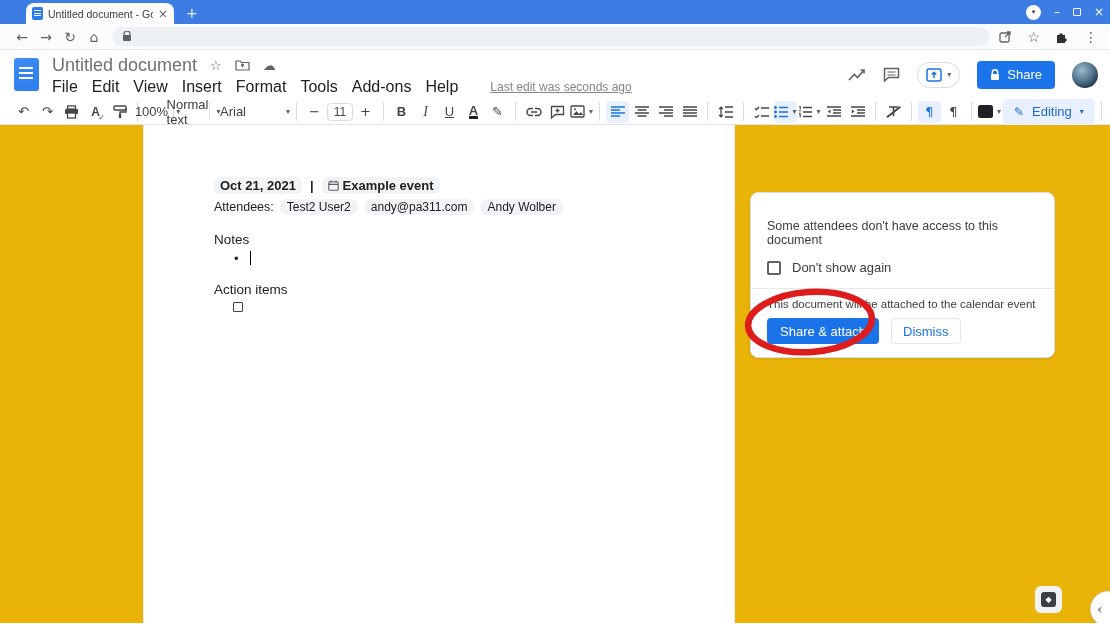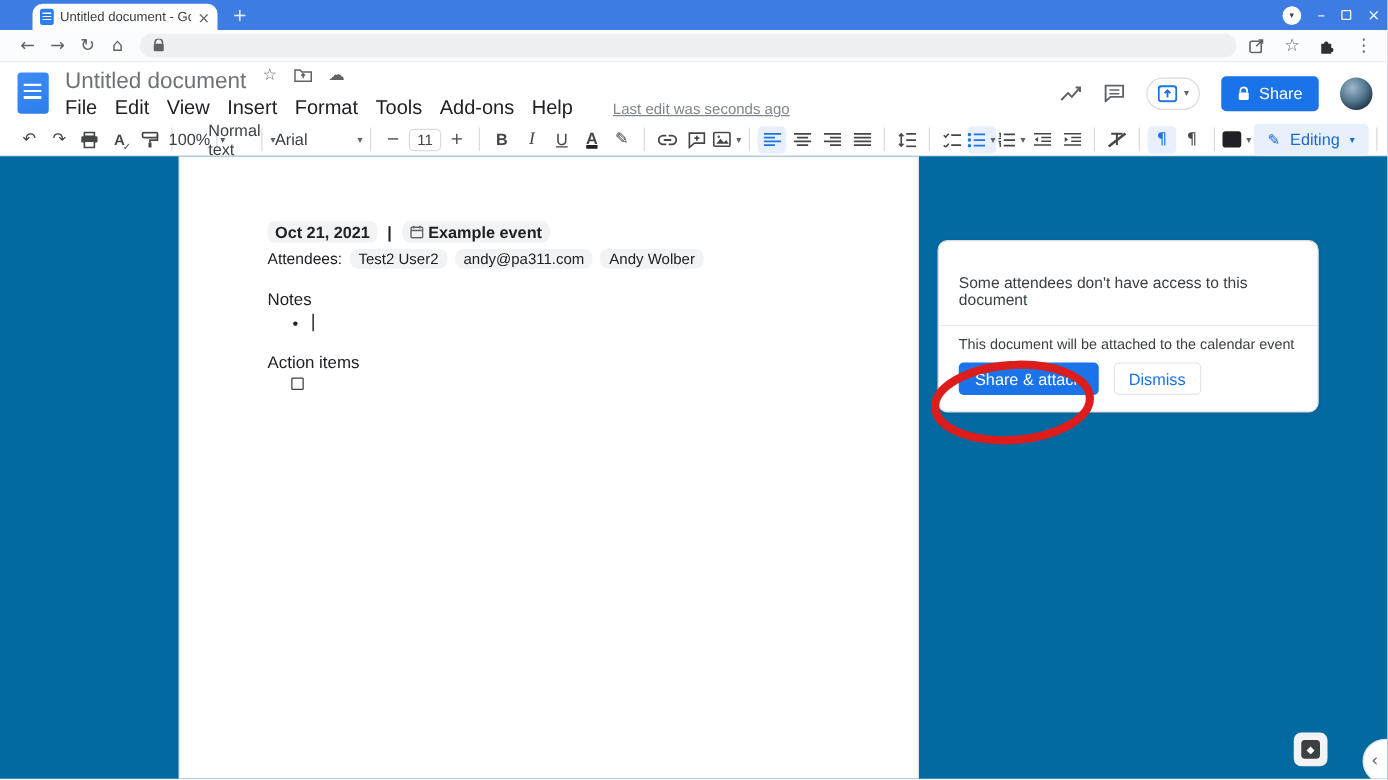--- a/index.html
+++ b/index.html
@@ -30,21 +30,21 @@
              display: flex; align-items: center; padding: 0 10px; gap: 6px; }
   .url { font-size: 11.5px; color: #202124; white-space: nowrap; overflow: hidden; }
   .nav-right { display: flex; align-items: center; gap: 15px; padding-right: 2px; }
 
   
   .docheader { height: 49px; background: #fff; position: relative; display: flex; padding-left: 14px; }
   .docs-logo { width: 25px; height: 33px; margin-top: 8px; background: linear-gradient(150deg,#3e8df8,#2b7de9); border-radius: 3px; position: relative; flex: 0 0 auto; }
   .docs-logo::after { content:""; position:absolute; left:5px; top:9px; width:14px; height:15px;
       background: linear-gradient(#fff 0 2px, transparent 2px 5px, #fff 5px 7px, transparent 7px 10px, #fff 10px 12px, transparent 12px 15px); }
   .titleblock { margin-left: 13px; padding-top: 4px; }
-  .titlerow { display: flex; align-items: flex-start; gap: 13px; height: 22px; }
+  .titlerow { display: flex; align-items: center; gap: 13px; height: 22px; }
   .doc-title { font-size: 18px; color: #6e7276; }
   .hd-ic { color: #5f6368; font-size: 13px; line-height: 1; }
   .menurow { display: flex; align-items: center; gap: 14px; height: 20px; margin-top: 1px; }
   .menu-item { font-size: 16px; color: #202124; }
   .last-edit { font-size: 12px; color: #80868b; text-decoration: underline; margin-left: 18px; }
   .hdr-right { position: absolute; right: 12px; top: 0; height: 49px; display: flex; align-items: center; gap: 17px; }
   .present-pill { height: 26px; border: 1px solid #dadce0; border-radius: 14px; display: flex; align-items: center; gap: 5px; padding: 0 8px; }
   .caret { font-size: 8px; color: #5f6368; }
   .share-btn { height: 28px; background: #1a73e8; border-radius: 4px; color: #fff; font-size: 13px; font-weight: 500;
                display: flex; align-items: center; gap: 7px; padding: 0 13px; }
@@ -64,21 +64,21 @@
   .spell .a { font-size: 12px; font-weight: bold; }
   .spell .ck { position: absolute; right: 2px; bottom: 1px; font-size: 8px; }
   .clearfmt { position: relative; }
   .clearfmt .slash { position: absolute; left: 3px; top: 10px; width: 17px; height: 1.5px; background: #444746; transform: rotate(-38deg); }
   .kbd { width: 24px; height: 13px; background: #202124; border-radius: 2.5px; }
   .spacer { flex: 1; }
   .mode-pill { height: 26px; background: #e8f0fe; border-radius: 4px; display: flex; align-items: center; gap: 8px; padding: 0 11px; color: #1967d2; font-size: 13px; }
   .mode-pill .pen { font-size: 12px; }
 
   
-  .content { position: relative; height: 498px; background: #0369a1; overflow: hidden; }
+  .content { position: relative; height: 498px; background: #eab308; overflow: hidden; }
   .page { position: absolute; left: 143px; top: 0; width: 592px; height: 100%; background: #fff;
           border-left: 1px solid #e8eaed; border-right: 1px solid #e8eaed; padding: 52px 40px 0 70px; }
   .chipline { display: flex; align-items: center; gap: 8px; }
   .chip { display: inline-flex; align-items: center; gap: 4px; background: #f1f3f4; border-radius: 6px; padding: 1px 6px; font-size: 13px; font-weight: bold; color: #202124; }
   .pipe { font-weight: bold; font-size: 13px; color: #202124; }
   .attline { display: flex; align-items: center; gap: 6px; margin-top: 5px; }
   .att-label { font-size: 12.5px; color: #202124; }
   .chip-sm { display: inline-flex; align-items: center; background: #f1f3f4; border-radius: 7px; padding: 0px 7px; font-size: 12px; color: #202124; height: 16px; }
   .notes { margin-top: 17px; font-size: 13.5px; color: #202124; }
   .bulletline { margin: 3px 0 0 20px; display: flex; align-items: center; height: 16px; }
@@ -407,20 +407,24 @@
       <div class="bulletline">
         <span class="bullet">•</span>
         <span class="cursor"></span>
       </div>
       <div class="actions">Action items</div>
       <div class="doc-check"></div>
     </div>
 
     <div class="card">
       <div class="card-sub">Some attendees don't have access to this document</div>
+      <div class="card-checkrow">
+        <span class="card-checkbox"></span>
+        <span class="card-checklabel">Don't show again</span>
+      </div>
       <div class="card-div"></div>
       <div class="card-note">This document will be attached to the calendar event</div>
       <div class="card-btnrow">
         <span class="btn-primary">Share &amp; attach</span>
         <span class="btn-secondary">Dismiss</span>
       </div>
     </div>
 
     <svg class="annot" width="1110" height="498" viewBox="0 0 1110 498">
       <ellipse cx="810" cy="197" rx="62" ry="30" fill="none" stroke="#dd1c1c" stroke-width="6.5" transform="rotate(-4 810 197)"></ellipse>

